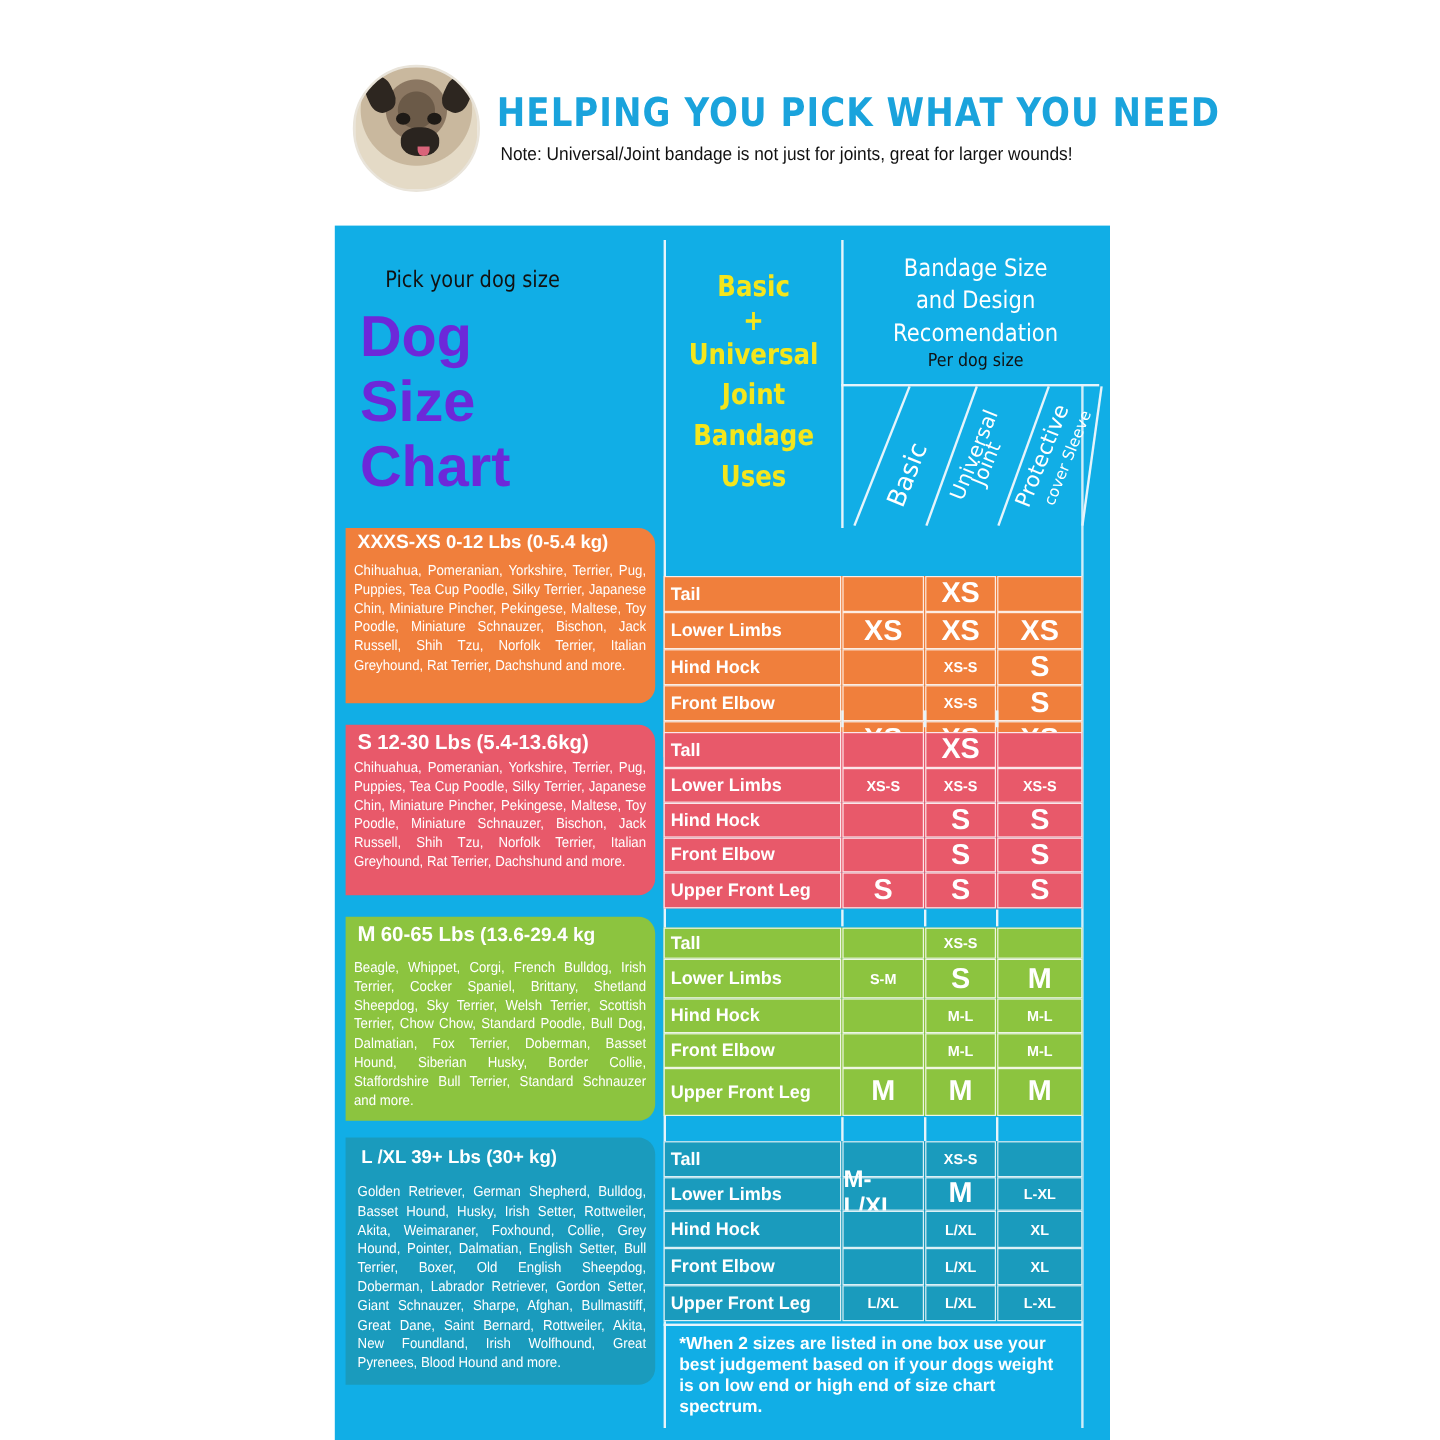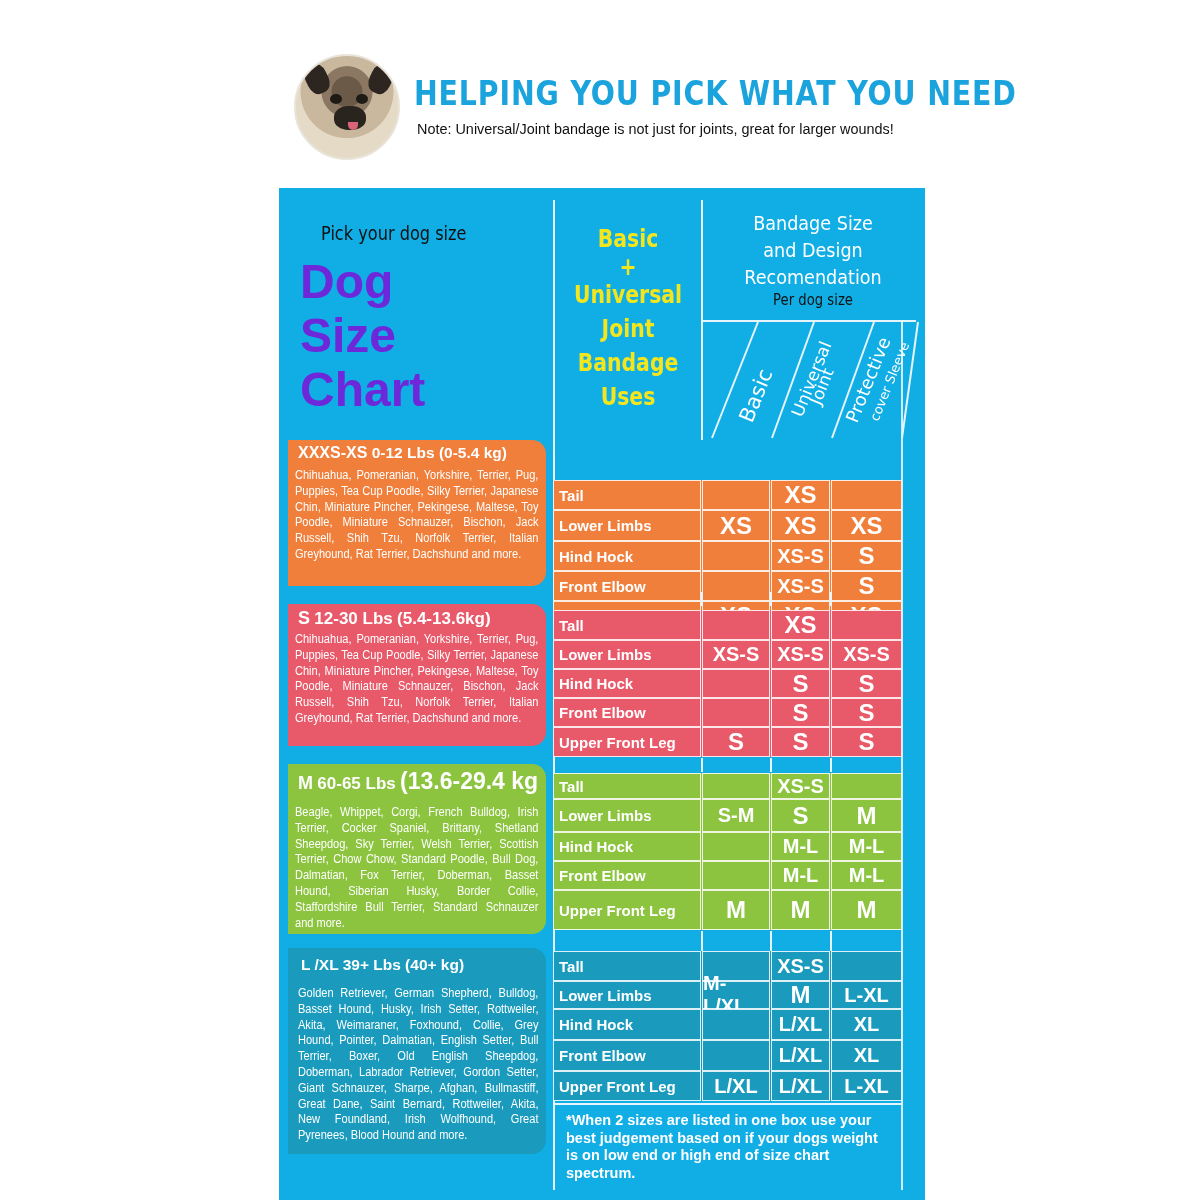--- a/index.html
+++ b/index.html
@@ -67,21 +67,21 @@
   .card .cb { font-size: 12px; line-height: 15.8px; text-align: justify; transform: scaleX(0.92); transform-origin: left top; width: 108%; }
 
   
   .grp { position: absolute; left: 553px; width: 349px; }
   .row { position: absolute; left: 0; width: 349px; }
   .cell { position: absolute; top: 0; height: 100%; border: 1px solid rgba(255,255,255,0.85); display: flex; align-items: center; justify-content: center; color: #fff; font-weight: bold; }
   .cell.label { left: 0; width: 148px; justify-content: flex-start; padding-left: 5px; font-size: 15px; }
   .cell.c1 { left: 149px; width: 68px; font-size: 24px; }
   .cell.c2 { left: 218px; width: 59px; font-size: 24px; }
   .cell.c3 { left: 278px; width: 71px; font-size: 24px; }
-  .cell.sm { font-size: 20px; }
+  .cell.sm { font-size: 12px; }
   .cell.xs { font-size: 20px; }
   .sep { position: absolute; left: 553px; width: 349px; height: 14px; }
   .sep div { position: absolute; top: 0; height: 100%; border-left: 2px solid #e6f4fb; }
 
   .footnote {
     position: absolute; left: 566px; top: 1112px; color: #fff; font-weight: bold; font-size: 14.5px; line-height: 17.5px;
     width: 320px;
   }
 </style>
 </head>
@@ -159,30 +159,30 @@
     <span style="font-size:17px;">12-30 Lbs</span>
     <span class="kg" style="font-size:17px;">(5.4-13.6kg)</span>
   </div>
   <div class="cb">Chihuahua, Pomeranian, Yorkshire, Terrier, Pug, Puppies, Tea Cup Poodle, Silky Terrier, Japanese Chin, Miniature Pincher, Pekingese, Maltese, Toy Poodle, Miniature Schnauzer, Bischon, Jack Russell, Shih Tzu, Norfolk Terrier, Italian Greyhound, Rat Terrier, Dachshund and more.</div>
 </div>
 
 <div class="card" style="top:764px; height:170px; background:#8cc43f;">
   <div class="ch" style="margin-bottom:10px;">
     <span style="font-size:18px;">M</span>
     <span style="font-size:17px;">60-65 Lbs</span>
-    <span class="kg" style="font-size:23px;text-align:center;">(13.6-29.4 kg</span>
+    <span class="kg" style="font-size:16px;text-align:center;">(13.6-29.4 kg</span>
   </div>
   <div class="cb">Beagle, Whippet, Corgi, French Bulldog, Irish Terrier, Cocker Spaniel, Brittany, Shetland Sheepdog, Sky Terrier, Welsh Terrier, Scottish Terrier, Chow Chow, Standard Poodle, Bull Dog, Dalmatian, Fox Terrier, Doberman, Basset Hound, Siberian Husky, Border Collie, Staffordshire Bull Terrier, Standard Schnauzer and more.</div>
 </div>
 
 <div class="card" style="top:948px; height:206px; background:#1a9bbd; padding-left:10px;">
   <div class="ch" style="margin-bottom:12px; margin-top:4px;">
     <span>L /XL</span>
     <span>39+ Lbs</span>
-    <span class="kg">(40+ kg)</span>
+    <span class="kg">(30+ kg)</span>
   </div>
   <div class="cb">Golden Retriever, German Shepherd, Bulldog, Basset Hound, Husky, Irish Setter, Rottweiler, Akita, Weimaraner, Foxhound, Collie, Grey Hound, Pointer, Dalmatian, English Setter, Bull Terrier, Boxer, Old English Sheepdog, Doberman, Labrador Retriever, Gordon Setter, Giant Schnauzer, Sharpe, Afghan, Bullmastiff, Great Dane, Saint Bernard, Rottweiler, Akita, New Foundland, Irish Wolfhound, Great Pyrenees, Blood Hound and more.</div>
 </div>
 
 <div class="grp" style="top:440px; height:152px;margin-top:40px;">
   <div class="row" style="top:0; height:30px; background:#f07f3c;">
     <div class="cell label">Tail</div>
     <div class="cell c1"></div>
     <div class="cell c2">XS</div>
     <div class="cell c3"></div>

